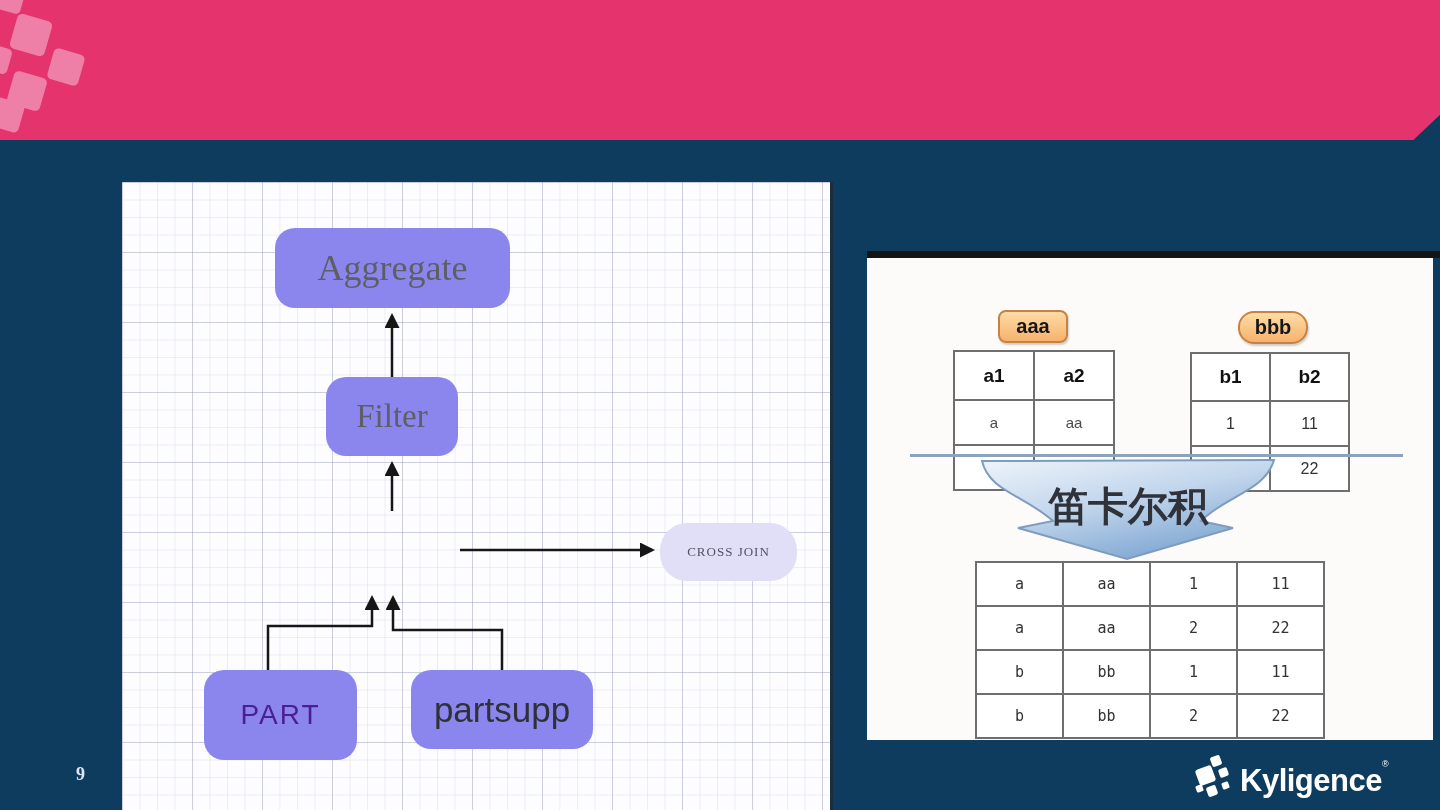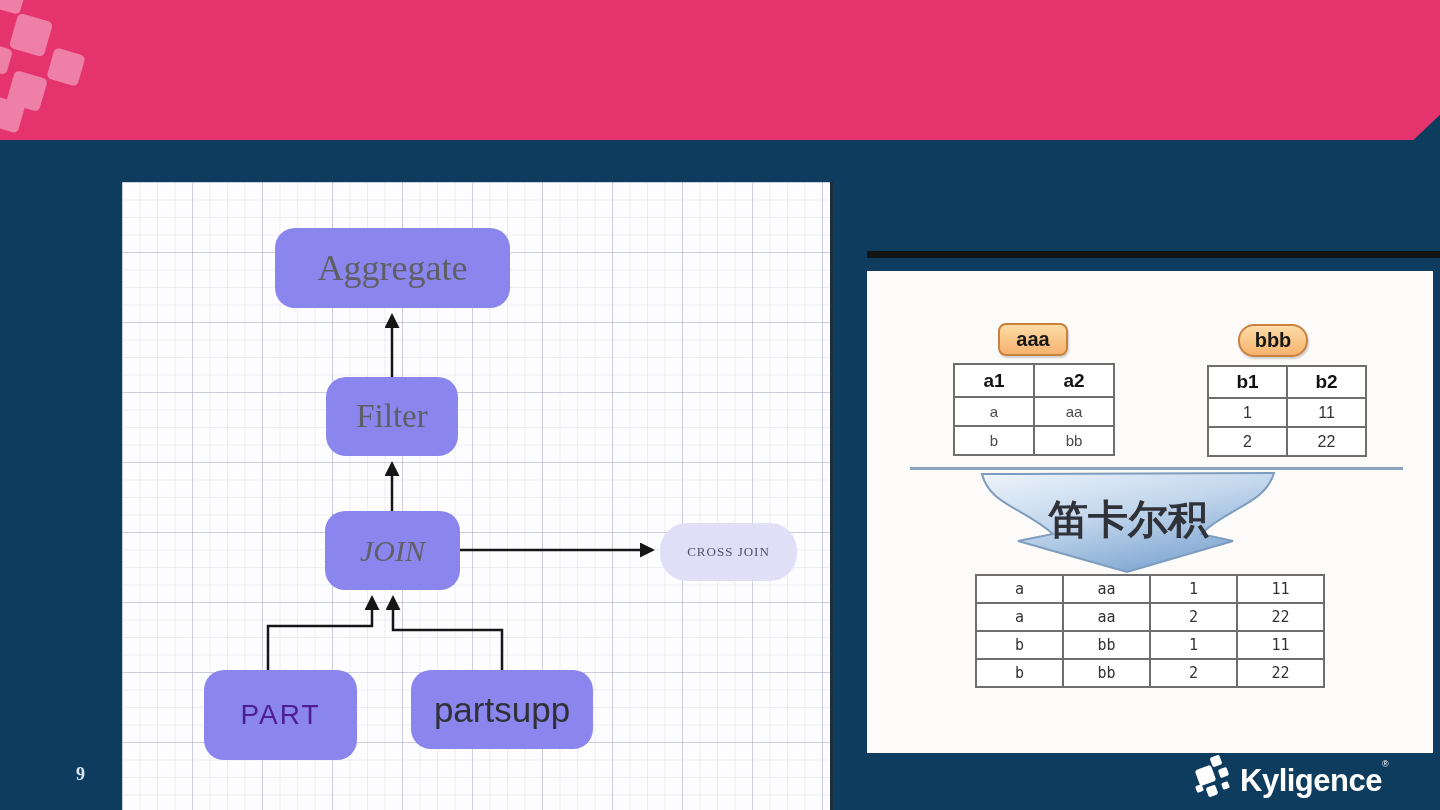--- a/index.html
+++ b/index.html
@@ -38,32 +38,32 @@
   .n-filter{left:204px;top:195px;width:132px;height:79px;font-size:33px;}
   .n-join{left:203px;top:329px;width:135px;height:79px;font-size:30px;font-style:italic;color:#606066;}
   .n-part{left:82px;top:488px;width:153px;height:90px;font-size:28px;color:#4c1d95;letter-spacing:2px;}
   .n-partsupp{left:289px;top:488px;width:182px;height:79px;font-size:35px;color:#2f3136;}
   .pill{position:absolute;left:538px;top:341px;width:137px;height:58px;border-radius:27px;
         background:#e1def8;display:flex;align-items:center;justify-content:center;
         font-family:"Liberation Serif",serif;font-size:13px;letter-spacing:1px;color:#4e5266;}
 
   
   .right-bar{position:absolute;left:867px;top:251px;width:573px;height:7px;background:#141414;}
-  .right-panel{position:absolute;left:867px;top:258px;width:566px;height:482px;background:#fcfbf9;margin-top:13px;}
+  .right-panel{position:absolute;left:867px;top:258px;width:566px;height:482px;background:#fcfbf9;}
   .tag{position:absolute;height:29px;border:2px solid #c9813f;border-radius:8px;
        background:linear-gradient(#fcdca6,#f6b26e);display:flex;align-items:center;justify-content:center;
        font-weight:bold;font-size:20px;color:#171717;box-shadow:1px 2px 2px rgba(0,0,0,.18);}
   .tag-a{left:131px;top:52px;width:66px;}
   .tag-b{left:371px;top:53px;width:66px;border-radius:16px;}
   .tbl{position:absolute;border-collapse:collapse;table-layout:fixed;background:#fff;}
-  .tbl td,.tbl th{border:2px solid #6e6e6e;text-align:center;padding:0;overflow:hidden;}
+  .tbl td,.tbl th{border:2px solid #6e6e6e;text-align:center;padding:8px;overflow:hidden;}
   .tbl-a{left:86px;top:92px;width:162px;}
   .tbl-a th{height:31px;font-size:19px;color:#111;}
   .tbl-a td{height:27px;font-size:15px;color:#4a4a4a;}
-  .tbl-b{left:340px;top:94px;width:160px;}
+  .tbl-b{left:323px;top:94px;width:160px;}
   .tbl-b th{height:30px;font-size:19px;color:#111;}
   .tbl-b td{height:27px;font-size:16px;color:#333;}
   .hline{position:absolute;left:43px;top:196px;width:493px;height:3px;background:#8ba3bd;}
   .funnel{position:absolute;left:100px;top:193px;}
   .funnel-label{position:absolute;left:261px;top:221px;transform:translateX(-50%);
       font-size:40px;font-weight:bold;color:#30323a;white-space:nowrap;
       font-family:"Liberation Sans",sans-serif;}
   .tbl-result{left:108px;top:303px;width:350px;font-family:"DejaVu Sans Mono",monospace;}
   .tbl-result td{height:26px;font-size:15px;color:#333;}
 
@@ -101,23 +101,20 @@
       <path d="M380,488 L380,448 L271,448 L271,416" marker-end="url(#ah)"></path>
     </g>
   </svg>
 
   <div class="node serif-node n-aggregate">
     <span>Aggregate</span>
   </div>
   <div class="node serif-node n-filter">
     <span>Filter</span>
   </div>
-  <div class="node serif-node n-join">
-    <span>JOIN</span>
-  </div>
   <div class="node n-part">
     <span>PART</span>
   </div>
   <div class="node n-partsupp">
     <span>partsupp</span>
   </div>
   <div class="pill">
     <span>CROSS JOIN</span>
   </div>
 </div>

